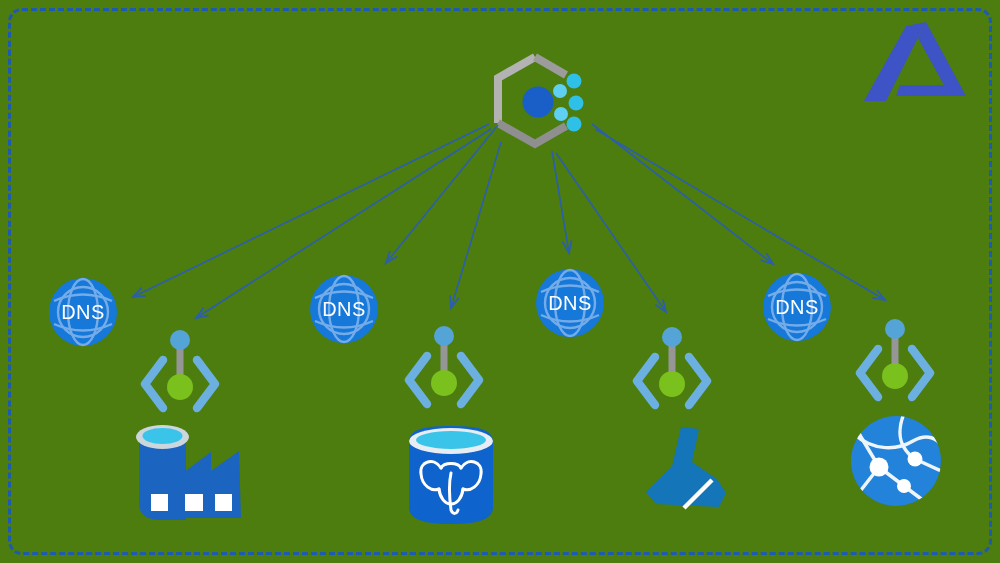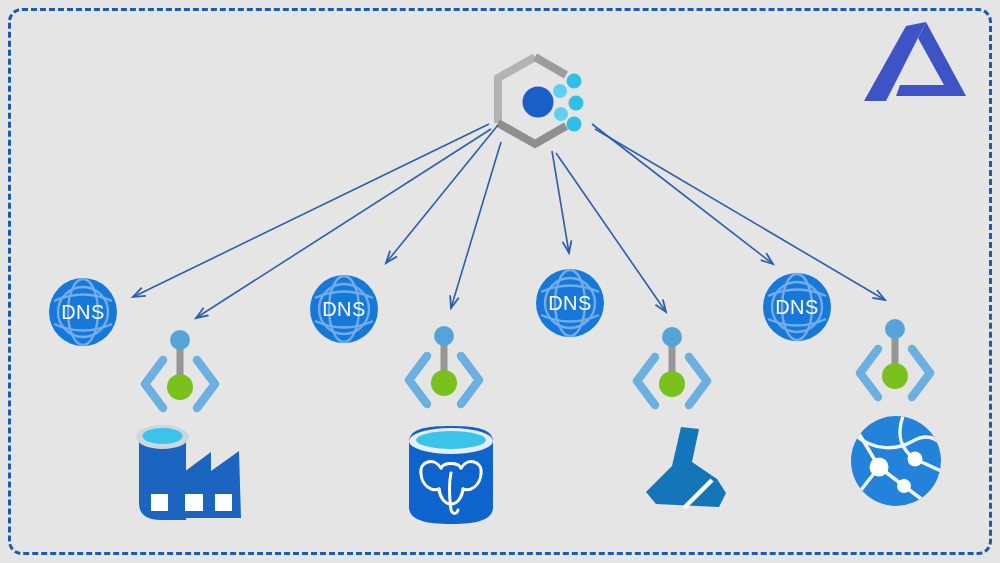--- a/index.html
+++ b/index.html
@@ -1,19 +1,19 @@
 <!DOCTYPE html>
 <html><head>
 <meta charset="utf-8">
 <style>
   html,body { margin:0; padding:0; background:#ffffff; }
   .canvas {
     position:relative;
     width:1000px; height:563px;
-    background:#e5e5e5;
+    background:#4d7c0f;
     overflow:hidden;
     font-family:"Liberation Sans", sans-serif;
     text-decoration:underline;
   }
   .border-frame {
     position:absolute; inset:8px;
     border:3px dashed #1d5ab2;
     border-radius:14px;
     pointer-events:none;
   }

